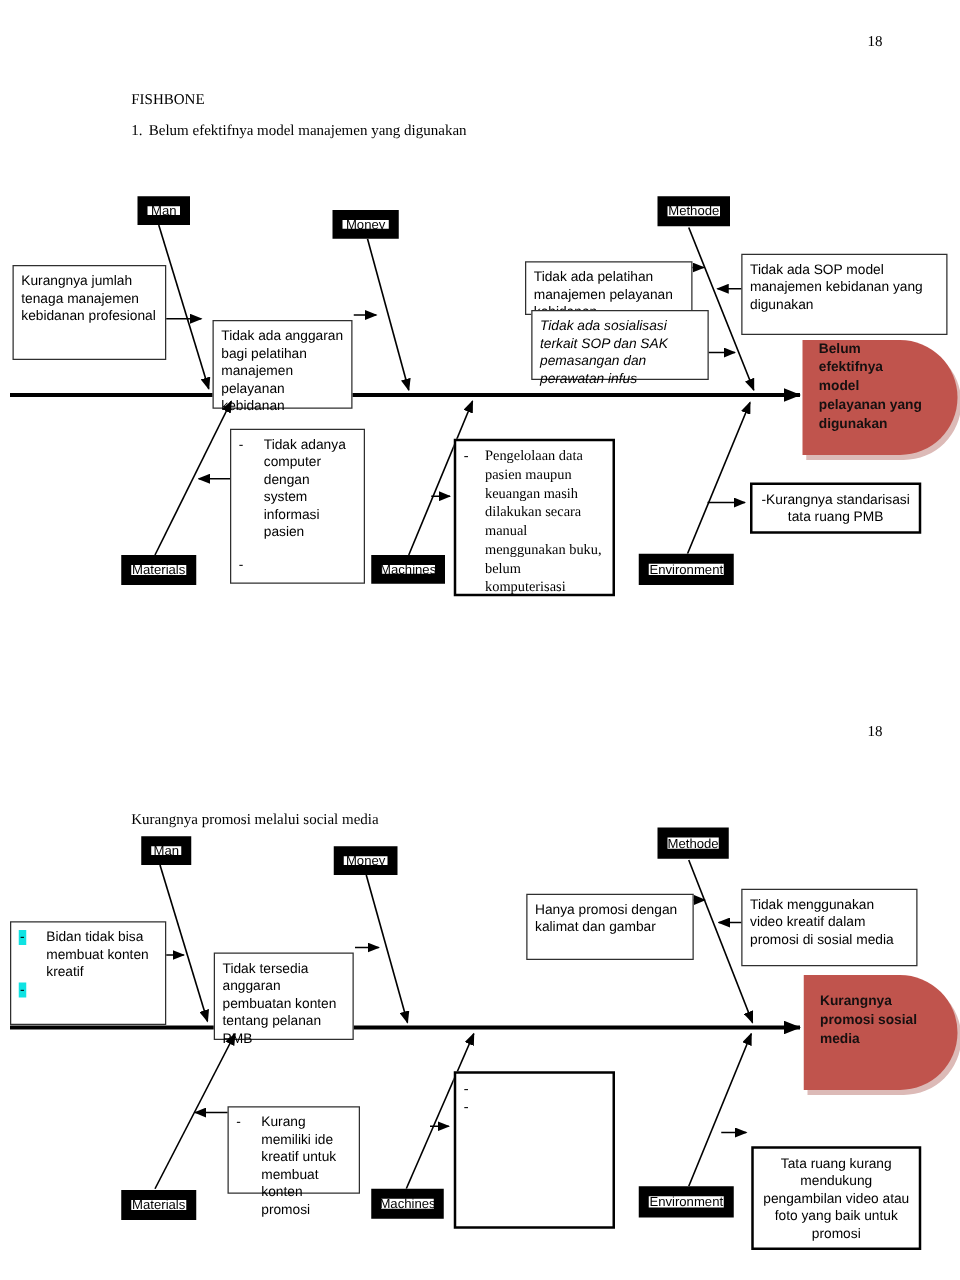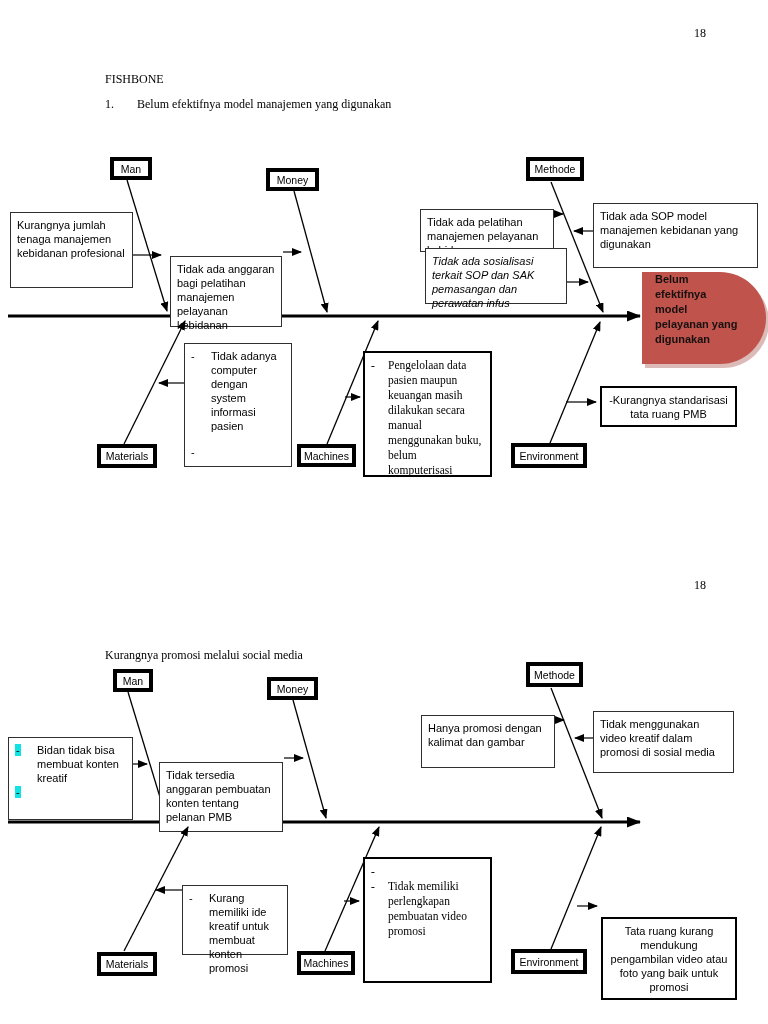--- a/index.html
+++ b/index.html
@@ -3,21 +3,21 @@
 <meta charset="utf-8">
 <style>
   html,body{margin:0;padding:0;background:#fff;}
   #page{position:relative;width:768px;height:1024px;background:#fff;overflow:hidden;
         font-family:"Liberation Sans",sans-serif;color:#000;}
   .serif{font-family:"Liberation Serif",serif;}
   svg.layer{position:absolute;left:0;top:0;pointer-events:none;}
   #under{z-index:1;} #over{z-index:6;}
   .box{position:absolute;background:#fff;border:1.5px solid #2f2f2f;box-sizing:border-box;
        font-size:11px;line-height:14px;padding:5px 6px;z-index:4;}
-  .cat{position:absolute;background:#fff;border:4px solid #000000;box-sizing:border-box;
+  .cat{position:absolute;background:#fff;border:8px solid #000000;box-sizing:border-box;
        font-size:10.5px;display:flex;align-items:center;justify-content:center;z-index:4;}
   .thick{border:2.5px solid #000;}
   .ctr{text-align:center;display:flex;align-items:center;justify-content:center;}
   .head{position:absolute;background:#c0544d;border-radius:0 46px 46px 0;display:flex;align-items:flex-start;
         box-sizing:border-box;padding-left:13px;padding-right:26px;font-weight:bold;font-size:11px;
         line-height:15px;color:#161010;z-index:5;box-shadow:3px 4px 0 #dcbab7;}
   .blist{display:flex;flex-direction:column;}
   .bitem{display:flex;}
   .dash{width:20px;flex:0 0 20px;}
   .hl{background:#0fe3e3;padding:0 1px;}
@@ -26,21 +26,21 @@
 </style>
 </head>
 <body>
 
 <div id="page">
 
   <div class="ttl serif" style="left:694px;top:26px;">18</div>
   <div class="ttl serif" style="left:105px;top:72px;">FISHBONE</div>
   <div class="ttl serif" style="left:105px;top:97px;">
     <span>1.</span>
-    <span style="margin-left:20px;">Belum efektifnya model manajemen yang digunakan</span>
+    <span style="margin-left:2px;">Belum efektifnya model manajemen yang digunakan</span>
   </div>
   <div class="ttl serif" style="left:694px;top:578px;">18</div>
   <div class="ttl serif" style="left:105px;top:648px;">Kurangnya promosi melalui social media</div>
 
   <svg id="under" class="layer" width="768" height="1024">
     <defs>
       <marker id="ah" markerUnits="userSpaceOnUse" markerWidth="10" markerHeight="8" refX="9" refY="4" orient="auto">
         <path d="M0,0 L10,4 L0,8 z" fill="#000"></path>
       </marker>
       <marker id="ahL" markerUnits="userSpaceOnUse" markerWidth="14" markerHeight="11" refX="13" refY="5.5" orient="auto">
@@ -142,50 +142,52 @@
       <div class="bitem">
           <span class="dash" style="flex-basis:22px;width:22px;"><span class="hl">-</span></span>
           <span>Bidan tidak bisa membuat konten kreatif</span>
         </div>
       <div class="bitem">
           <span class="dash" style="flex-basis:22px;width:22px;"><span class="hl">-</span></span>
         </div>
     </div>
   </div>
 
-  <div class="box" style="left:159px;top:762px;width:124px;height:70px;"><span>Tidak tersedia anggaran pembuatan konten tentang pelanan PMB</span></div>
+  <div class="box" style="left:171px;top:762px;width:112px;height:70px;"><span>Tidak tersedia anggaran pembuatan konten tentang pelanan PMB</span></div>
 
   <div class="box" style="left:593px;top:711px;width:141px;height:62px;"><span>Tidak menggunakan video kreatif dalam promosi di sosial media</span></div>
   <div class="box" style="left:421px;top:715px;width:134px;height:53px;"><span>Hanya promosi dengan kalimat dan gambar</span></div>
 
   <div class="box" style="left:182px;top:885px;width:106px;height:70px;">
     <div class="blist">
       <div class="bitem">
           <span class="dash">-</span>
           <span>Kurang memiliki ide kreatif untuk membuat konten promosi</span>
         </div>
     </div>
   </div>
 
   <div class="box thick serif" style="left:363px;top:857px;width:129px;height:126px;font-size:11.5px;line-height:15px;">
     <div class="blist" style="gap:0;">
       <div class="bitem">
           <span class="dash" style="flex-basis:17px;width:17px;">-</span>
         </div>
       <div class="bitem">
           <span class="dash" style="flex-basis:17px;width:17px;">-</span>
-          <span>Tidak memiliki perlengkapan pembuatan video promosi</span>
         </div>
     </div>
   </div>
 
   <div class="box thick ctr" style="left:601px;top:917px;width:136px;height:83px;">
       <span>Tata ruang kurang mendukung pengambilan video atau foto yang baik untuk promosi</span>
     </div>
 
+  <div class="head" style="left:643px;top:780px;width:123px;height:92px;align-items:flex-start;padding-top:14px;">
+      <span>Kurangnya promosi sosial media</span>
+    </div>
 
   <svg id="over" class="layer" width="768" height="1024">
 
     <path d="M124,444 L185,321" stroke="#000" stroke-width="1.3" marker-end="url(#ah)" fill="none"></path>
     <path d="M133,255 L161,255" stroke="#000" stroke-width="1.2" marker-end="url(#ah)" fill="none"></path>
     <path d="M283,252 L301,252" stroke="#000" stroke-width="1.2" marker-end="url(#ah)" fill="none"></path>
     <path d="M184,383 L159,383" stroke="#000" stroke-width="1.2" marker-end="url(#ah)" fill="none"></path>
     <path d="M345,397 L360,397" stroke="#000" stroke-width="1.2" marker-end="url(#ah)" fill="none"></path>
     <path d="M554,214 L563,214" stroke="#000" stroke-width="1.2" marker-end="url(#ah)" fill="none"></path>
     <path d="M567,282 L588,282" stroke="#000" stroke-width="1.2" marker-end="url(#ah)" fill="none"></path>

